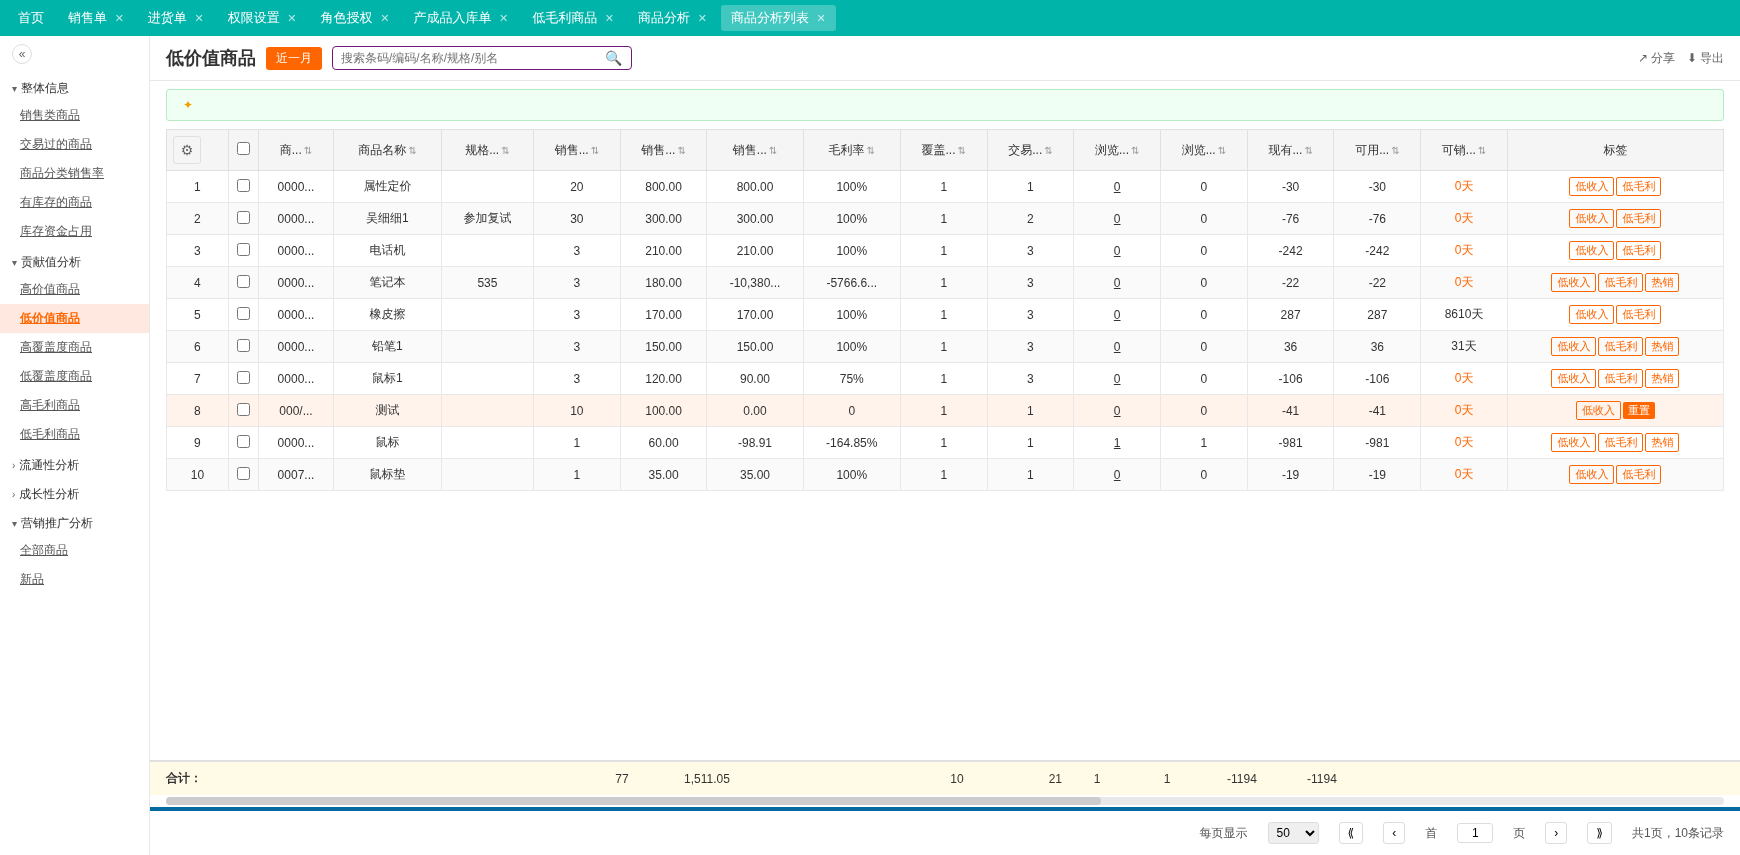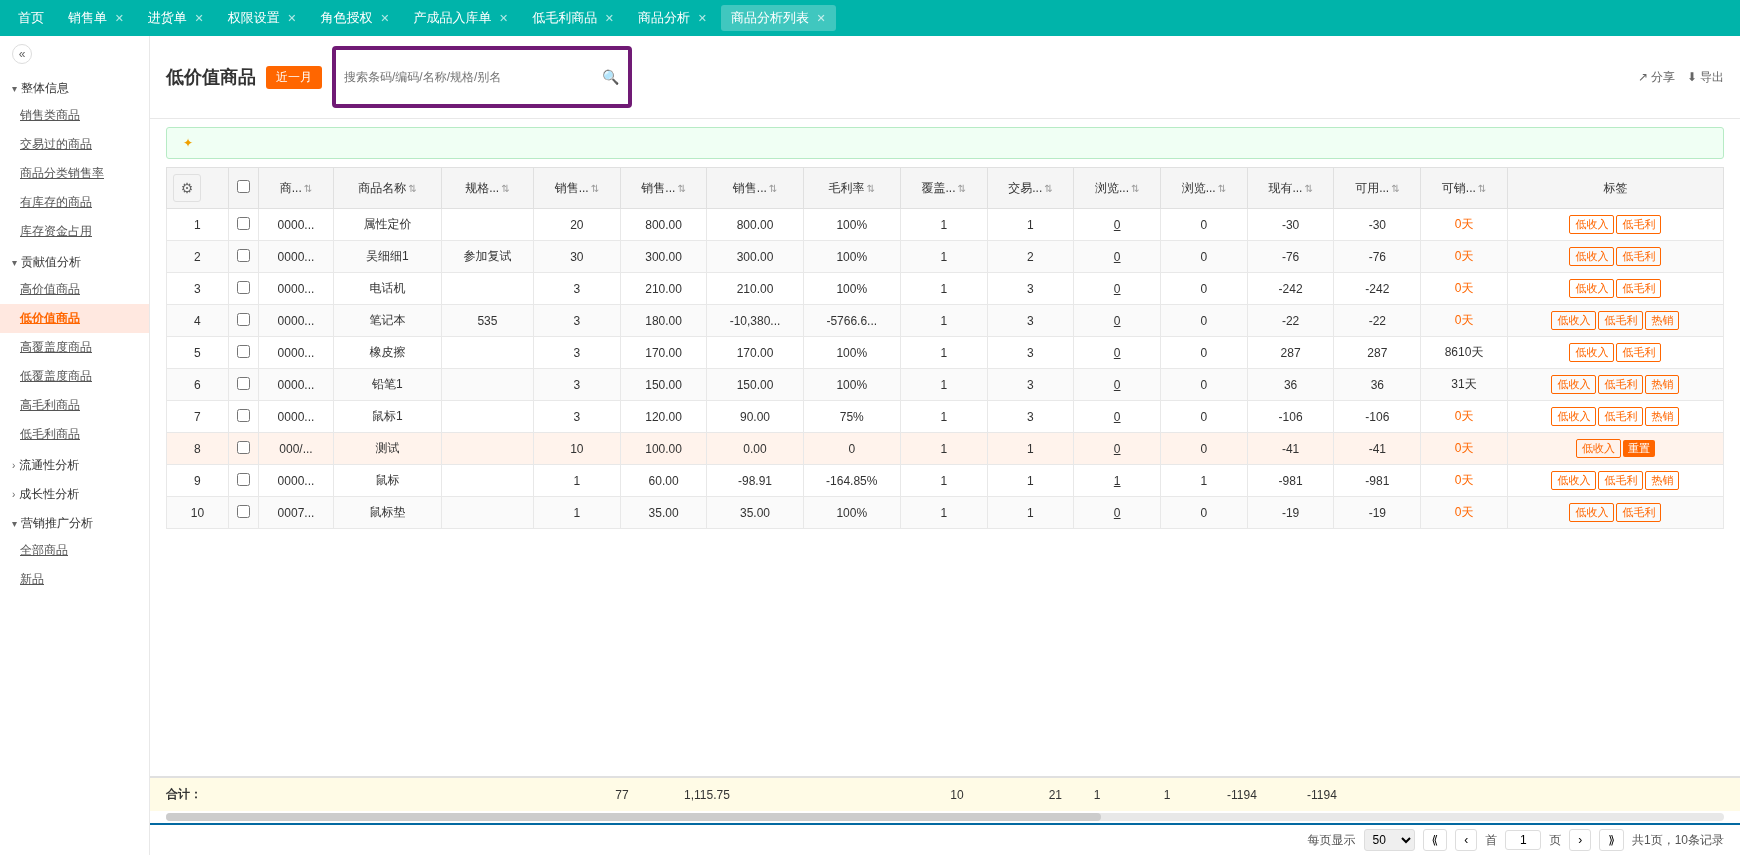--- a/index.html
+++ b/index.html
@@ -82,23 +82,23 @@
       color: #fff;
       border: none;
       border-radius: 3px;
       padding: 3px 10px;
       cursor: pointer;
       font-size: 12px;
     }
     .search-box {
       display: flex;
       align-items: center;
-      border: 4px solid #701a75;
+      border: 1px solid #701a75;
       border-radius: 4px;
-      padding: 19px 8px;
+      padding: 3px 8px;
       background: #fff;
       flex: 1;
       max-width: 300px;
       gap: 47px;
     }
     .search-box input {
       border: none;
       outline: none;
       font-size: 12px;
       width: 100%;
@@ -179,23 +179,23 @@
       font-size: 12px;
       gap: 0;
     }
     .footer-label { font-weight: bold; color: #333; width: 90px; }
 
     
     .pagination-bar {
       display: flex;
       align-items: center;
       justify-content: flex-end;
-      padding: 4px 16px;
-      border-top: 2px solid #0369a1;
-      gap: 8px;
+      padding: 11px 16px;
+      border-top: 4px solid #0369a1;
+      gap: 20px;
       font-size: 12px;
       color: #555;
       background: #fff;
     }
     .pagination-bar select {
       border: 1px solid #ddd;
       border-radius: 3px;
       padding: 2px 4px;
       font-size: 12px;
     }
@@ -592,21 +592,21 @@
 
     <div class="footer-summary">
       <span class="footer-label">合计：</span>
       <div style="display:flex; flex:1; gap:0; align-items:center;">
         <div style="width:36px;"></div>
         <div style="width:30px;"></div>
         <div style="width:80px;"></div>
         <div style="width:120px;"></div>
         <div style="width:60px;"></div>
         <div style="min-width:80px; text-align:center;">77</div>
-        <div style="min-width:90px; text-align:center;">1,115.75</div>
+        <div style="min-width:90px; text-align:center;">1,511.05</div>
         <div style="min-width:90px; text-align:center;"></div>
         <div style="min-width:80px; text-align:center;"></div>
         <div style="min-width:70px; text-align:center;">10</div>
         <div style="min-width:70px; text-align:right;">21</div>
         <div style="min-width:70px; text-align:center;">1</div>
         <div style="min-width:70px; text-align:center;">1</div>
         <div style="min-width:80px; text-align:center;">-1194</div>
         <div style="min-width:80px; text-align:center;">-1194</div>
       </div>
     </div>

